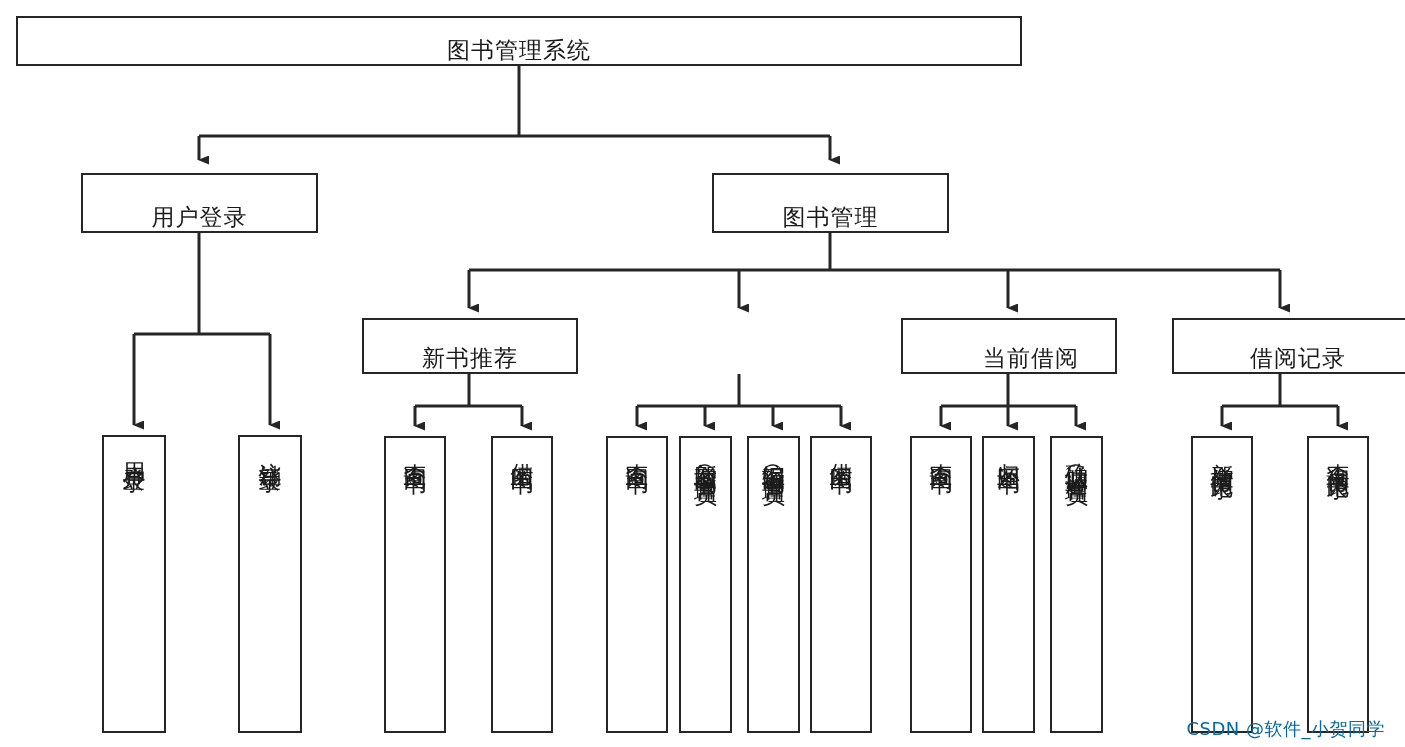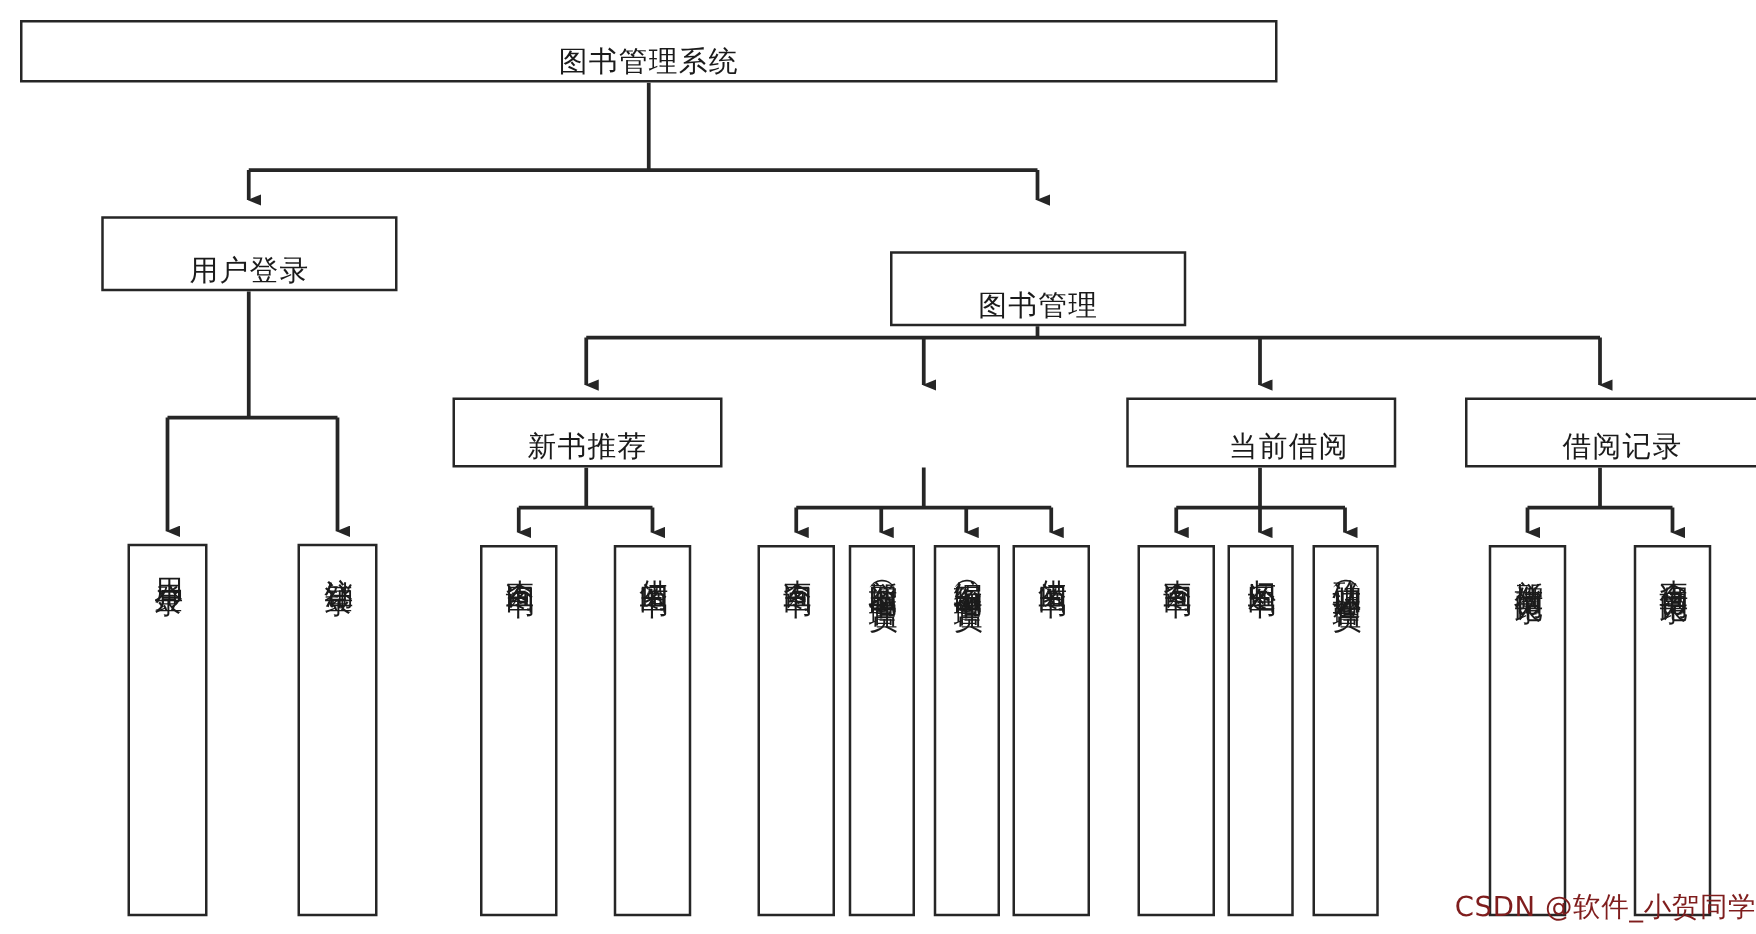--- a/index.html
+++ b/index.html
@@ -52,24 +52,24 @@
   }
   .node.vertical .node-label {
     writing-mode: vertical-rl;
     text-orientation: upright;
     font-size: 23px;
     letter-spacing: 3px;
     line-height: 1;
   }
   #watermark {
     position: absolute;
-    right: 0;
+    right: 20px;
     bottom: 6px;
-    font-size: 22px;
-    color: #7f1d1d;
+    font-size: 18px;
+    color: #0369a1;
     letter-spacing: 0.5px;
     white-space: nowrap;
     pointer-events: none;
   }
 </style>
 </head>
 <body>
 
 <div id="diagram-root">
 
@@ -124,21 +124,21 @@
   </svg>
 
   <div class="node horizontal" style="left:16px; top:16px; width:1006px; height:50px;">
     <span class="node-label">图书管理系统</span>
   </div>
 
   <div class="node horizontal" style="left:81px; top:173px; width:237px; height:60px;">
     <span class="node-label">用户登录</span>
   </div>
 
-  <div class="node horizontal" style="left:712px; top:173px; width:237px; height:60px;margin-top:28px;">
+  <div class="node horizontal" style="left:712px; top:173px; width:237px; height:60px;">
     <span class="node-label">图书管理</span>
   </div>
 
   <div class="node horizontal" style="left:362px; top:318px; width:216px; height:56px;">
     <span class="node-label">新书推荐</span>
   </div>
 
 
   <div class="node horizontal" style="left:901px; top:318px; width:216px; height:56px;padding-left:44px;">
     <span class="node-label">当前借阅</span>

